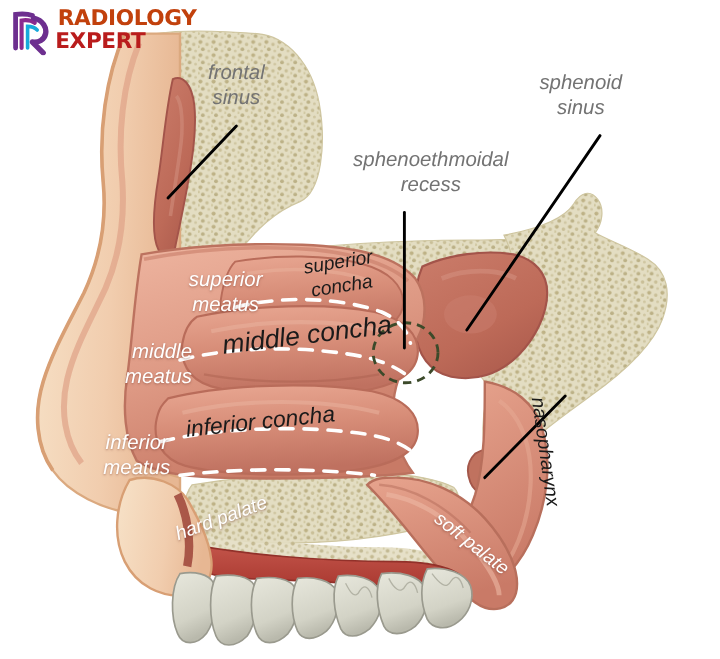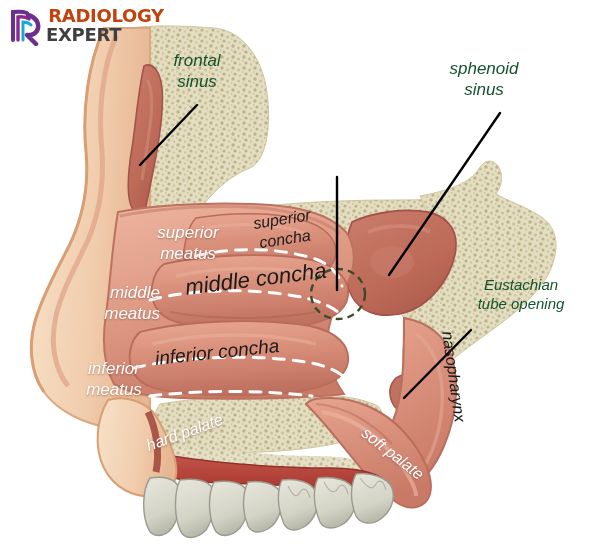--- a/index.html
+++ b/index.html
@@ -49,30 +49,30 @@
   }
   .logo-line1, .logo-line2 {
     font-family: "DejaVu Sans", sans-serif;
     font-weight: bold;
     font-size: 18px;
     letter-spacing: -0.3px;
     line-height: 19px;
     white-space: nowrap;
   }
   .logo-line1 { color: #c2410c; text-align: center; }
-  .logo-line2 { color: #404040; }
+  .logo-line2 { color: #b91c1c; }
 
   
   .callout {
     position: absolute;
     font-family: "Liberation Sans", sans-serif;
     font-style: italic;
     font-size: 17px;
     line-height: 21px;
-    color: #14532d;
+    color: #737373;
     white-space: pre-line;
     z-index: 30;
   }
   .callout.center { text-align: center; }
 
   
   .inlabel {
     position: absolute;
     font-family: "Liberation Sans", sans-serif;
     font-style: italic;
@@ -310,26 +310,26 @@
     </svg>
     <div class="logo-text">
       <div class="logo-line1">RADIOLOGY</div>
       <div class="logo-line2">EXPERT</div>
     </div>
   </div>
 
   <div class="callout center" style="left:136px; top:50px; width:122px;">frontal
 sinus</div>
 
+  <div class="callout center" style="left:258px; top:122px; width:202px;">sphenoethmoidal
+recess</div>
 
   <div class="callout center" style="left:420px; top:58px; width:128px;">sphenoid
 sinus</div>
 
-  <div class="callout center" style="left:455px; top:275px; width:132px; font-size:15px; line-height:19px;">Eustachian
-tube opening</div>
 
   <div class="inlabel white" style="left:132px; top:222px; width:112px; font-size:17px; line-height:21px; text-align:center;">superior
 meatus</div>
 
   <div class="inlabel white" style="left:62px; top:282px; width:98px; font-size:17px; line-height:21px; text-align:right;">middle
 meatus</div>
 
   <div class="inlabel white" style="left:62px; top:358px; width:104px; font-size:17px; line-height:21px; text-align:center;">inferior
 meatus</div>
 

